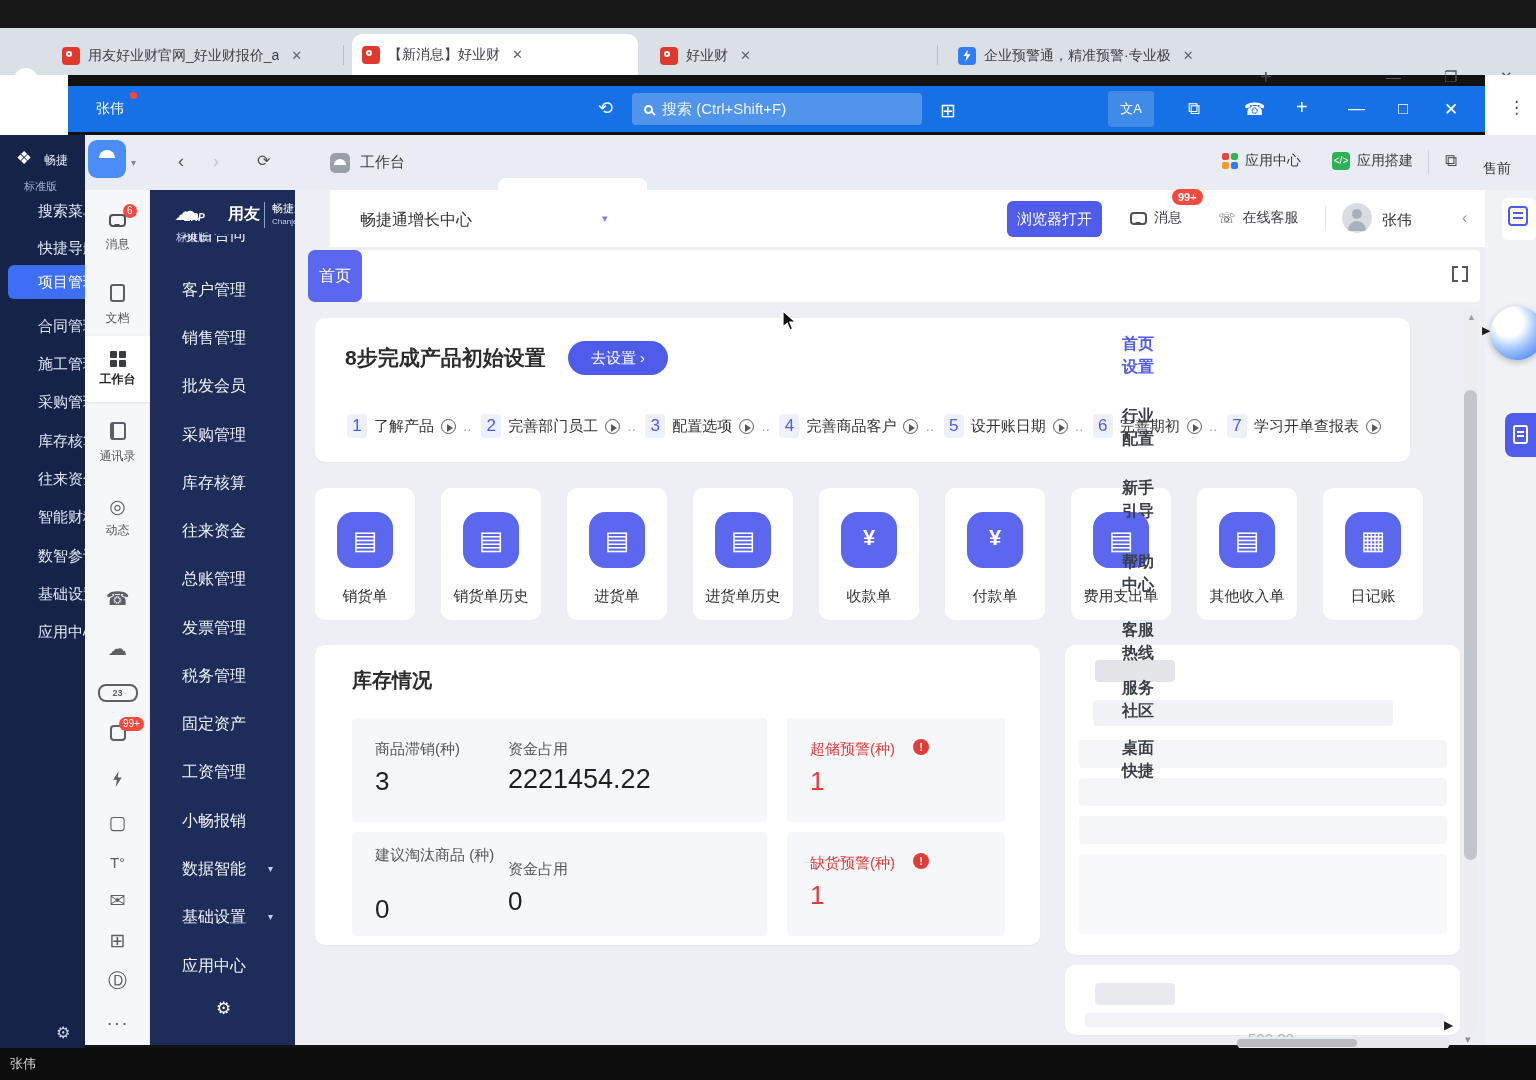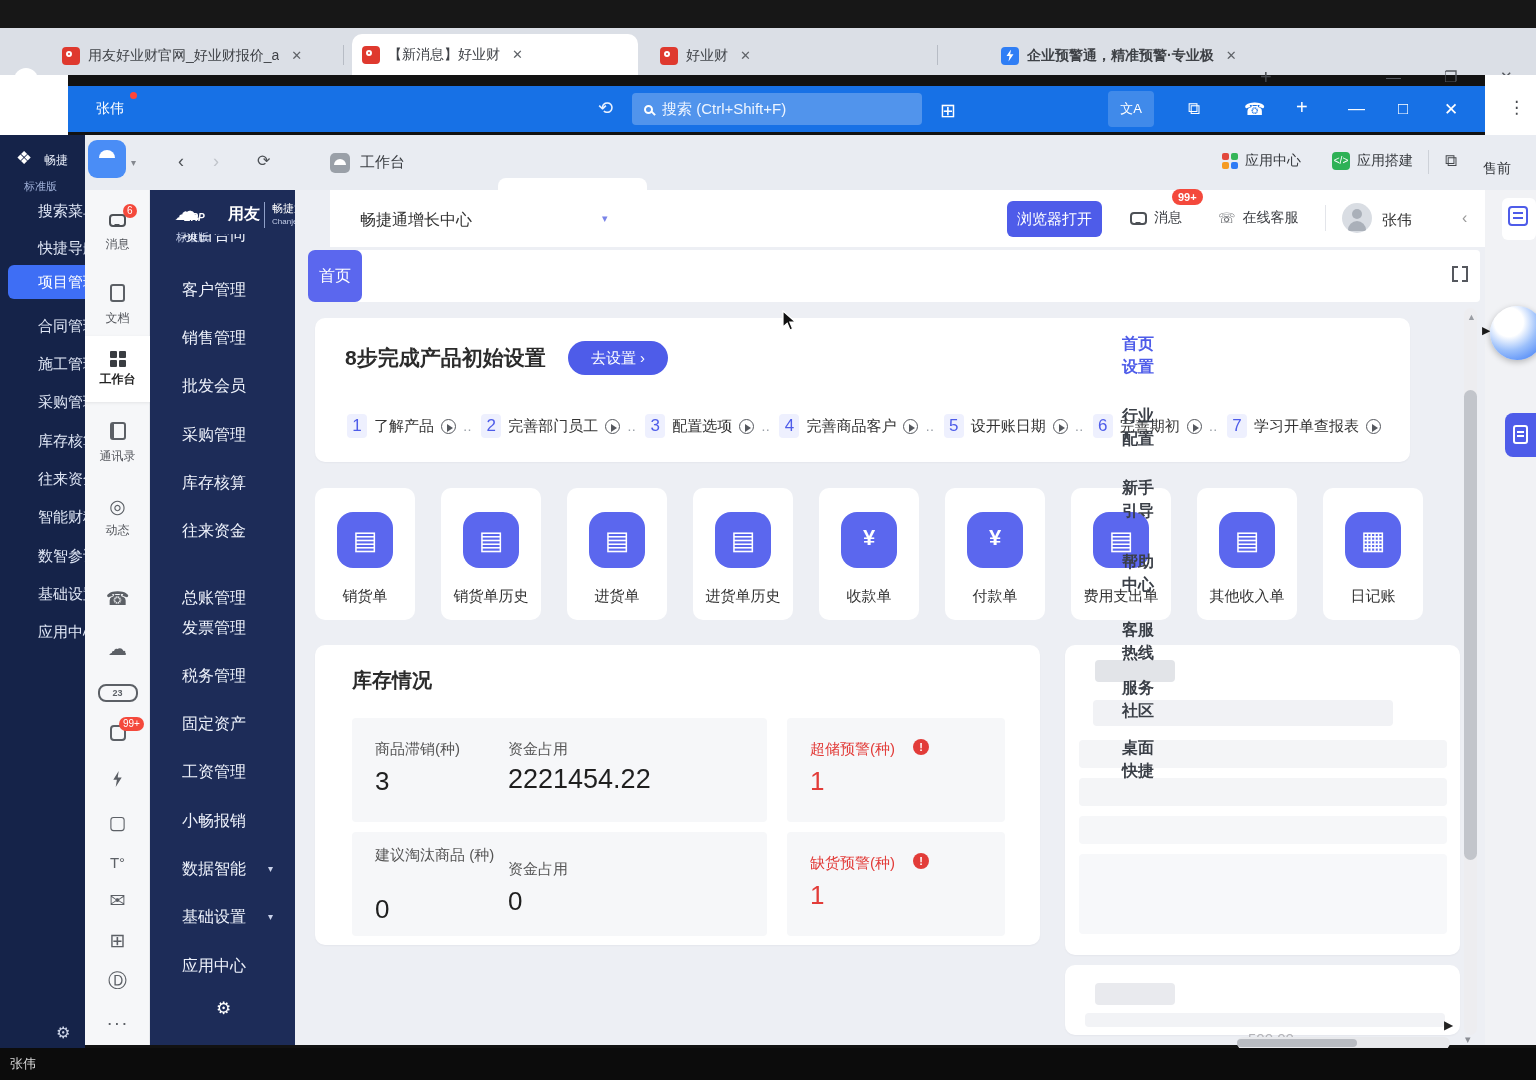--- a/index.html
+++ b/index.html
@@ -189,21 +189,21 @@
       <span class="tabx">✕</span>
     </div>
     <div class="abs tab" style="left:650px;width:288px;">
       <span class="favicon">
           <i></i>
         </span>
       <span class="tablabel">好业财</span>
       <span class="tabx">✕</span>
       <span class="sep"></span>
     </div>
-    <div class="abs tab" style="left:991px;width:290px;font-weight:bold;">
+    <div class="abs tab" style="left:948px;width:290px;">
       <span class="favicon blue">
           <span class="bolt"></span>
         </span>
       <span class="tablabel">企业预警通，精准预警·专业极</span>
       <span class="tabx">✕</span>
     </div>
     <div class="abs" style="left:1260px;top:38px;font-size:20px;color:#45484d;">+</div>
     <div class="abs winbtn" style="left:1386px;">—</div>
     <div class="abs winbtn" style="left:1444px;">❐</div>
     <div class="abs winbtn" style="left:1500px;">✕</div>
@@ -379,21 +379,21 @@
     </div>
     <div class="clipped-item">
         <span>项目合同</span>
       </div>
     <span class="sbitem" style="top:90px;">客户管理</span>
     <span class="sbitem" style="top:138px;">销售管理</span>
     <span class="sbitem" style="top:186px;">批发会员</span>
     <span class="sbitem" style="top:235px;">采购管理</span>
     <span class="sbitem" style="top:283px;">库存核算</span>
     <span class="sbitem" style="top:331px;">往来资金</span>
-    <span class="sbitem" style="top:398px;">总账管理</span>
+    <span class="sbitem" style="top:379px;">总账管理</span>
     <span class="sbitem" style="top:428px;">发票管理</span>
     <span class="sbitem" style="top:476px;">税务管理</span>
     <span class="sbitem" style="top:524px;">固定资产</span>
     <span class="sbitem" style="top:572px;">工资管理</span>
     <span class="sbitem" style="top:621px;">小畅报销</span>
     <span class="sbitem" style="top:669px;">数据智能</span>
     <span class="sbcaret" style="top:673px;">▾</span>
     <span class="sbitem" style="top:717px;">基础设置</span>
     <span class="sbcaret" style="top:721px;">▾</span>
     <span class="sbitem" style="top:766px;">应用中心</span>

